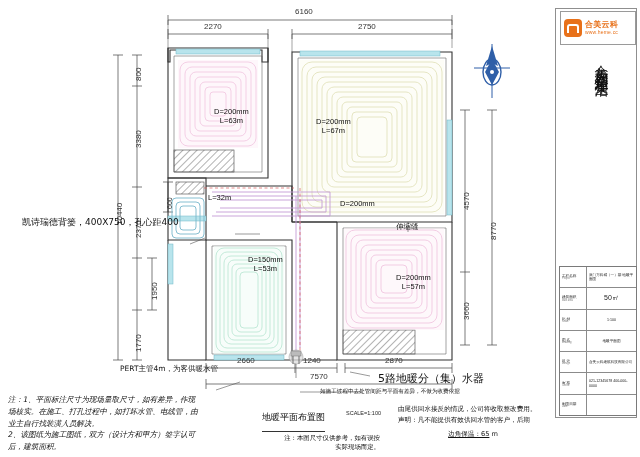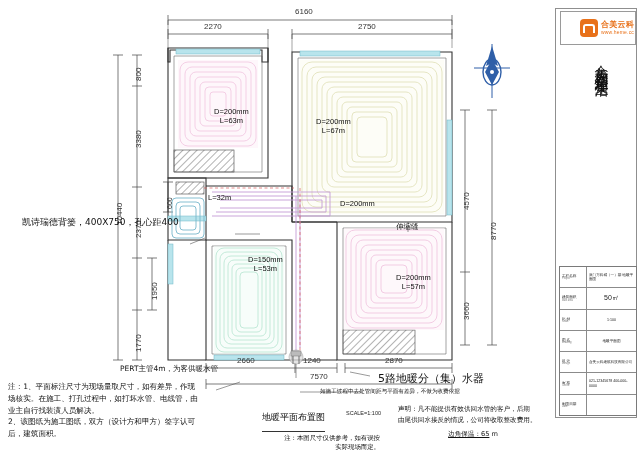--- a/index.html
+++ b/index.html
@@ -7,21 +7,21 @@
     width:640px;height:457px;position:relative;overflow:hidden;
     font-family:"Liberation Sans","DejaVu Sans",sans-serif;
     color:#111;
   }
   
   #sheet{position:absolute;inset:0;background:#fff;}
 
   
   #logo-box{position:absolute;left:560px;top:11px;width:76px;height:34px;
             border:1px solid #9a9a9a;background:#fff;display:flex;align-items:center;
-            justify-content:flex-start;padding-left:19px;box-sizing:border-box;}
+            justify-content:flex-start;padding-left:3px;box-sizing:border-box;}
   #logo-mark{width:18px;height:18px;border-radius:4px;background:#e8711a;position:relative;
              flex:0 0 auto;margin-right:3px;}
   #logo-mark:before{content:"";position:absolute;left:3px;top:5px;width:12px;height:9px;
              border:2px solid #fff;border-bottom:none;border-radius:3px 3px 0 0;box-sizing:border-box;}
   #logo-txt{display:flex;flex-direction:column;line-height:1;}
   #logo-cn{font-size:8px;color:#e8711a;font-weight:bold;letter-spacing:.3px;}
   #logo-url{font-size:5px;color:#e8711a;margin-top:1px;letter-spacing:.2px;}
 
   
   #slogan{position:absolute;left:586px;top:54px;width:26px;
@@ -56,22 +56,22 @@
   
   .dimtxt{position:absolute;font-size:8px;color:#333;font-family:"Liberation Sans",sans-serif;
           white-space:nowrap;}
   .dimtxt.rot{transform-origin:0 0;transform:rotate(-90deg);}
   .looplbl{position:absolute;font-size:7.5px;line-height:1.18;color:#111;white-space:nowrap;
            text-align:center;font-family:"Liberation Sans",sans-serif;margin-left:28px;}
   .cnlbl{position:absolute;font-size:9px;color:#111;white-space:nowrap;
          font-family:"DejaVu Sans",sans-serif;}
 
   
-  #notes{position:absolute;left:8px;top:381px;width:215px;font-size:7.6px;line-height:1.55;
-         color:#111;font-family:"DejaVu Sans",sans-serif;}
+  #notes{position:absolute;left:8px;top:394px;width:215px;font-size:7.6px;line-height:1.55;
+         color:#111;font-family:"DejaVu Sans",sans-serif;font-style:italic;}
   #notes div{white-space:normal;}
 
   
   #plan-title{position:absolute;left:262px;top:406px;width:125px;}
   #plan-title .t{font-size:9px;color:#111;font-family:"DejaVu Sans",sans-serif;
                  border-bottom:1px solid #333;padding-bottom:7px;display:inline-block;}
   #plan-title .scale{font-size:5.5px;color:#222;position:absolute;left:84px;top:4px;}
   #plan-title .sub{font-size:6.4px;line-height:1.45;color:#111;margin-top:2px;
                    font-family:"DejaVu Sans",sans-serif;text-align:right;width:118px;}
 
@@ -369,22 +369,22 @@
   <div id="plan-title">
     <span class="t">地暖平面布置图</span>
     <span class="scale">SCALE=1:100</span>
     <div class="sub">
       <div>注：本图尺寸仅供参考，如有误按</div>
       <div>实际现场而定。</div>
     </div>
   </div>
 
   <div id="statement">
+    <div>由尾供回水接反的情况，公司将收取整改费用。</div>
     <div>声明：凡不能提供有效供回水管的客户，后期</div>
-    <div>由尾供回水接反的情况，公司将收取整改费用。</div>
     <div class="ins">
       <u><span>边角保温：</span><span>65</span></u>
       <span>m</span>
     </div>
   </div>
 
   <div id="right-col"></div>
 
   <div id="logo-box">
     <div id="logo-mark"></div>

